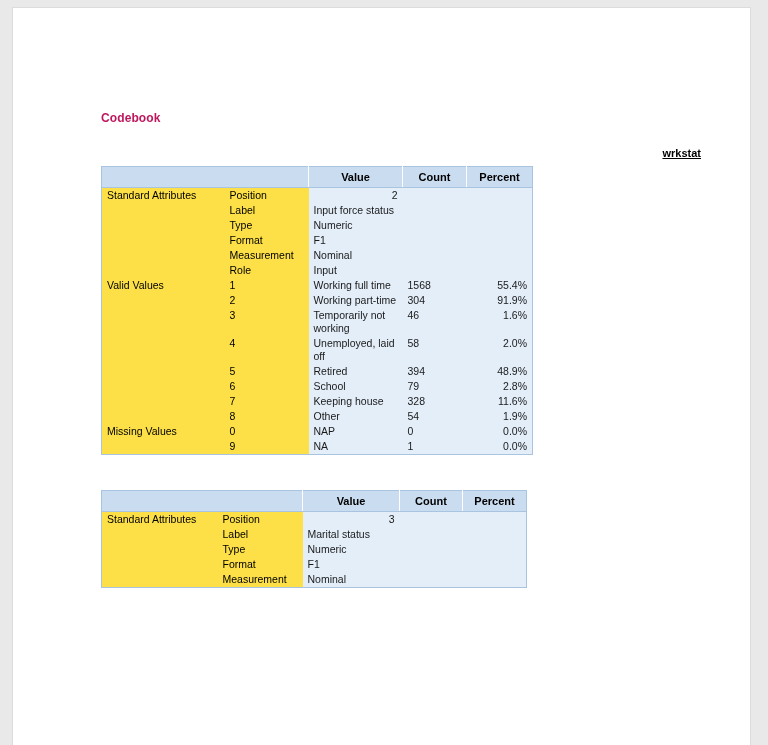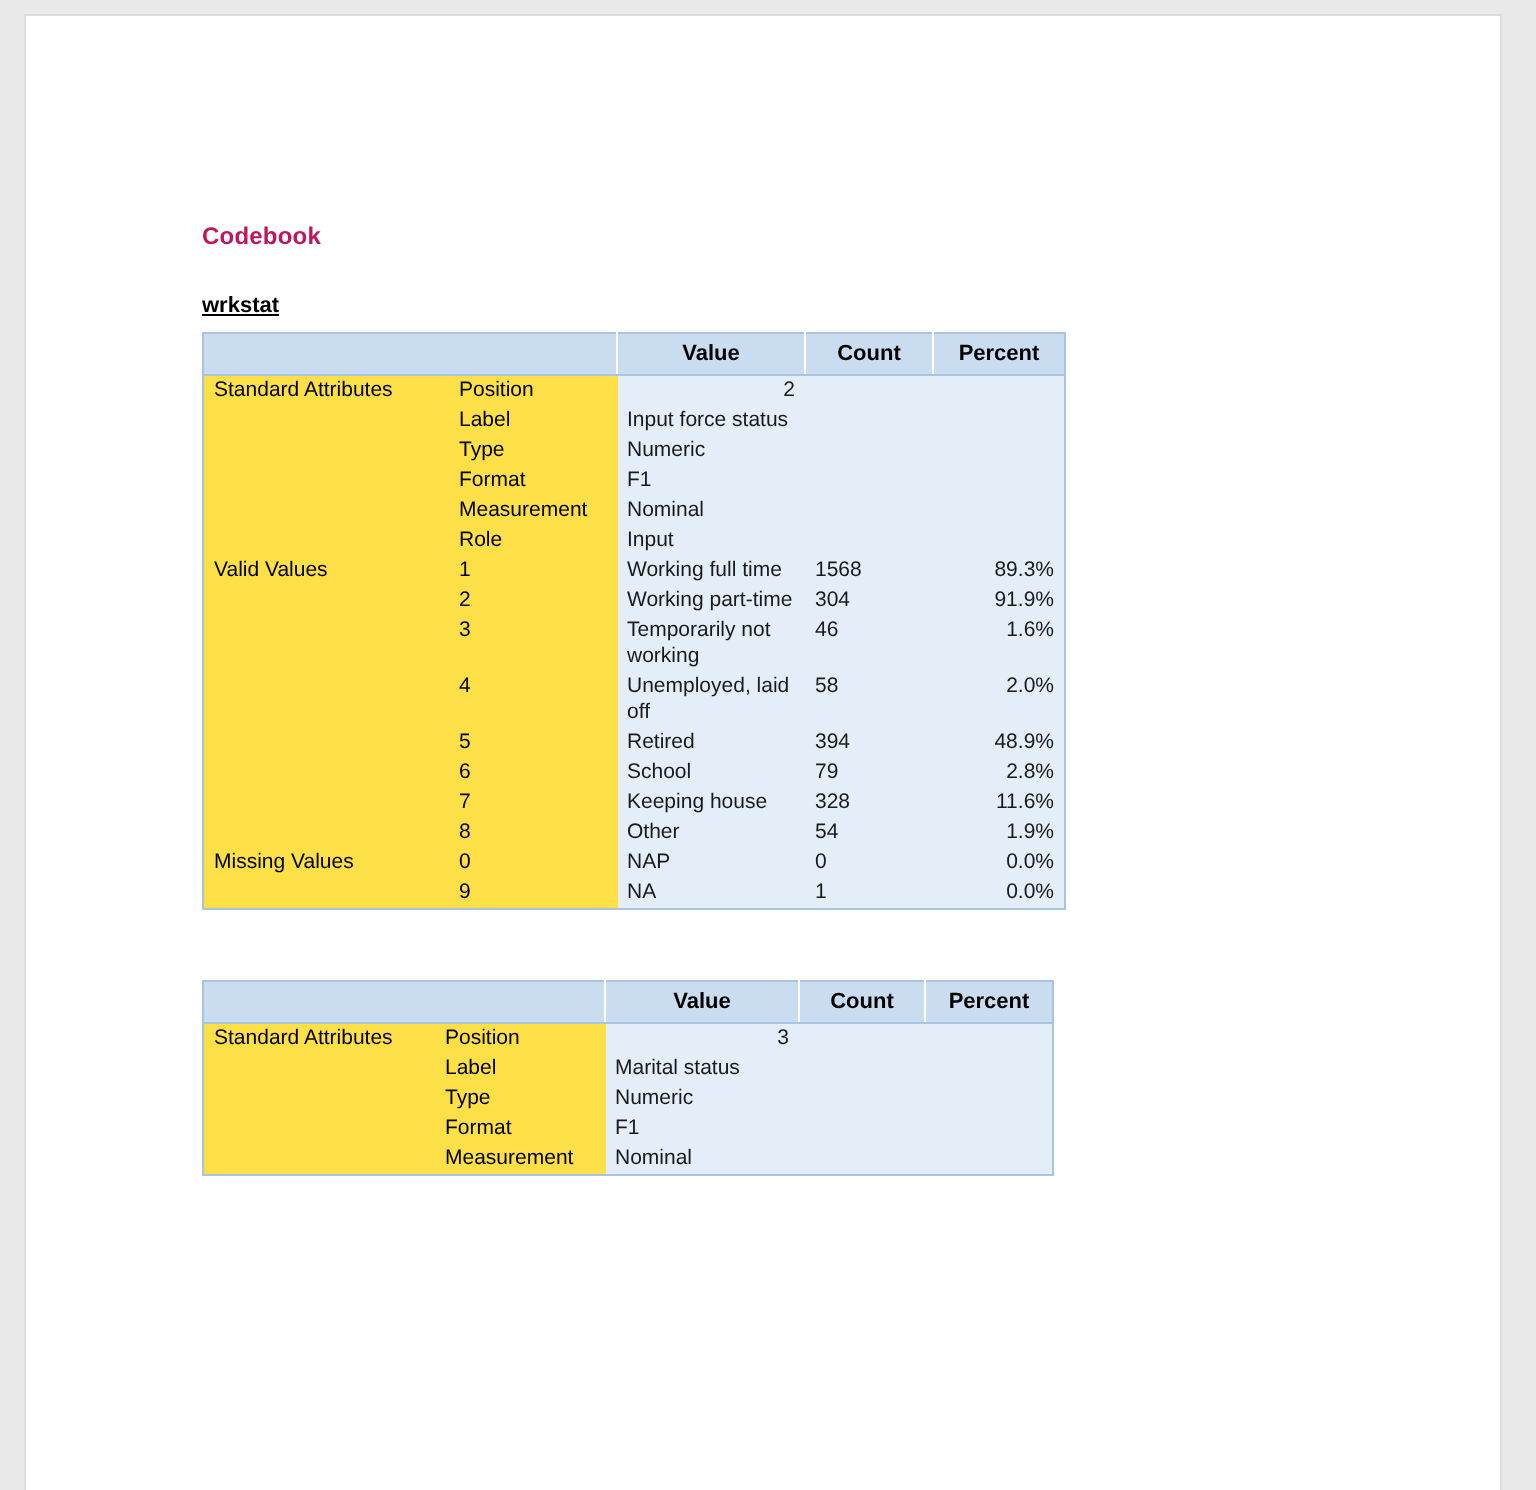--- a/index.html
+++ b/index.html
@@ -44,21 +44,21 @@
     line-height: 14px;
   }
 
   
   .table-block { margin-bottom: 0; }
 
   .table-caption {
     font-size: 11px;
     font-weight: bold;
     color: #000000;
-    text-align: left;
+    text-align: right;
     margin: 0 0 6px 0;
     line-height: 13px;
     text-decoration: underline;
   }
 
   table.spss {
     border-collapse: collapse;
     font-size: 10.5px;
     color: #1a1a1a;
     table-layout: fixed;
@@ -192,21 +192,21 @@
             <td class="c-value">Input</td>
             <td class="c-count"></td>
             <td class="c-pct"></td>
           </tr>
 
           <tr>
             <td class="c-group" rowspan="8">Valid Values</td>
             <td class="c-attr">1</td>
             <td class="c-value wrap2">Working full time</td>
             <td class="c-count">1568</td>
-            <td class="c-pct">89.3%</td>
+            <td class="c-pct">55.4%</td>
           </tr>
           <tr>
             <td class="c-attr">2</td>
             <td class="c-value wrap2">Working part-time</td>
             <td class="c-count">304</td>
             <td class="c-pct">91.9%</td>
           </tr>
           <tr>
             <td class="c-attr">3</td>
             <td class="c-value wrap2">Temporarily not working</td>

